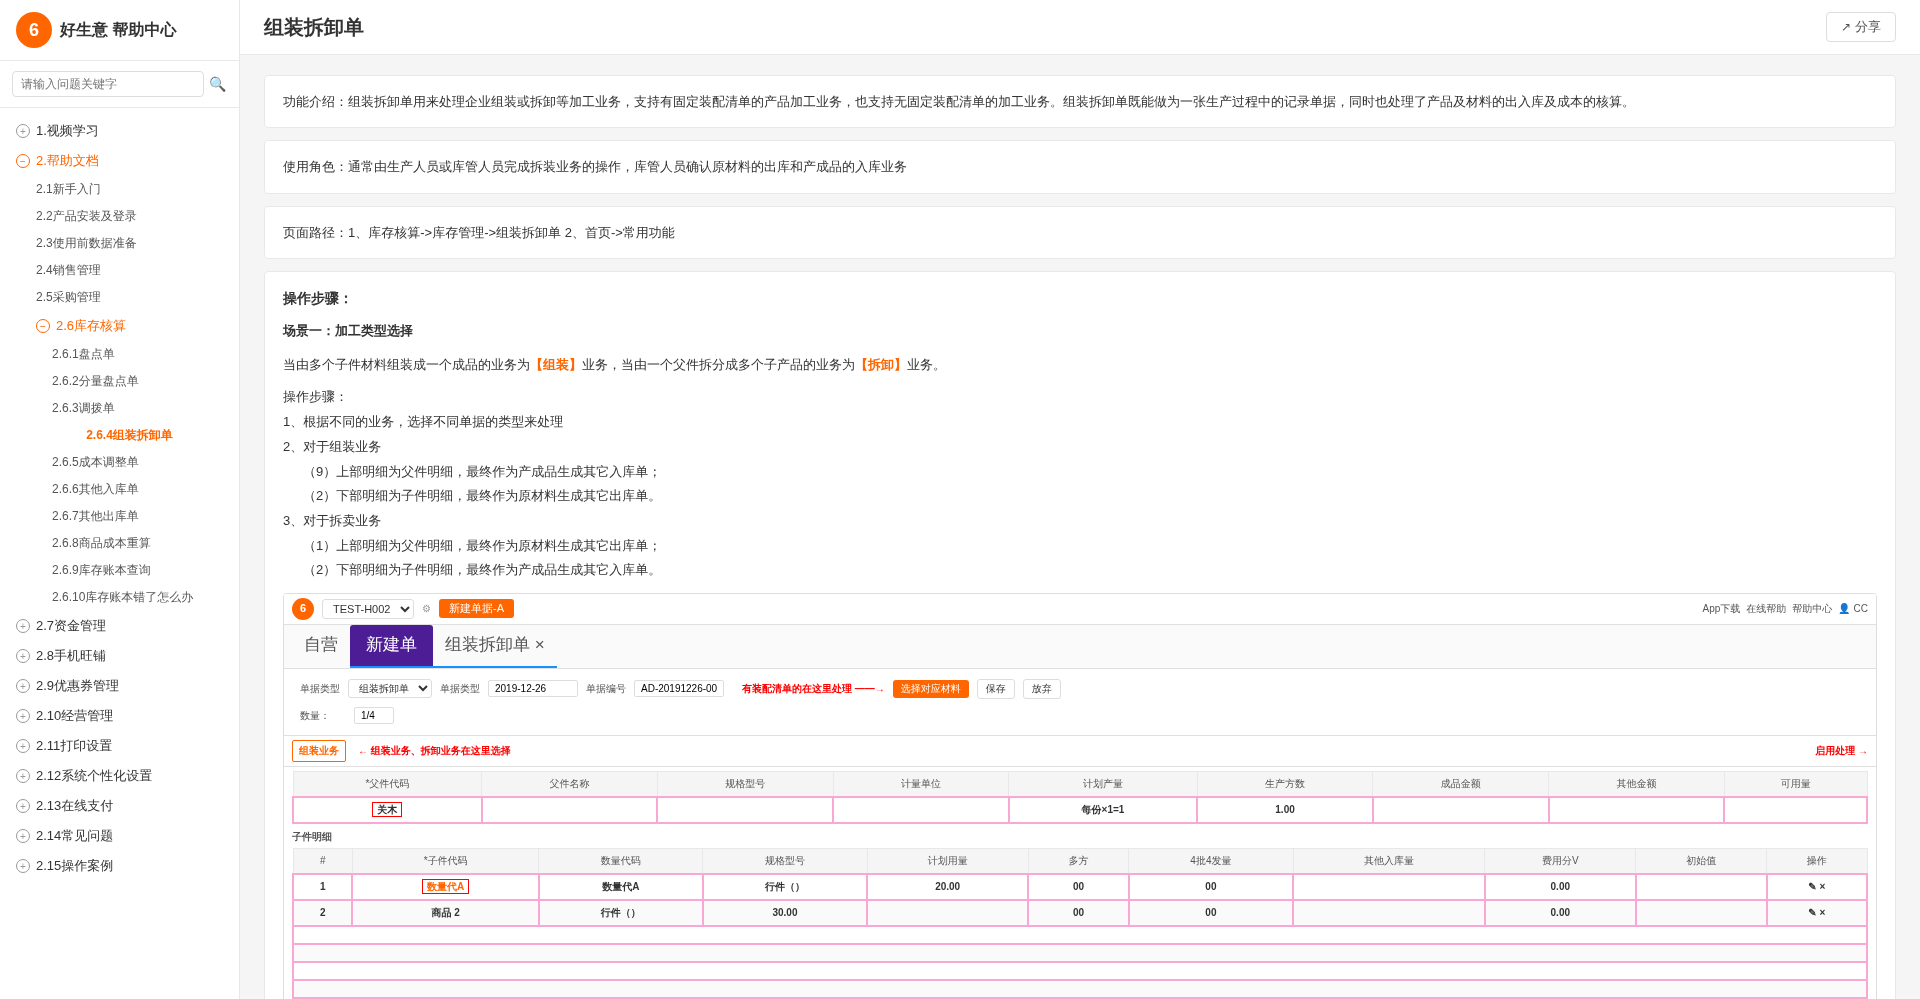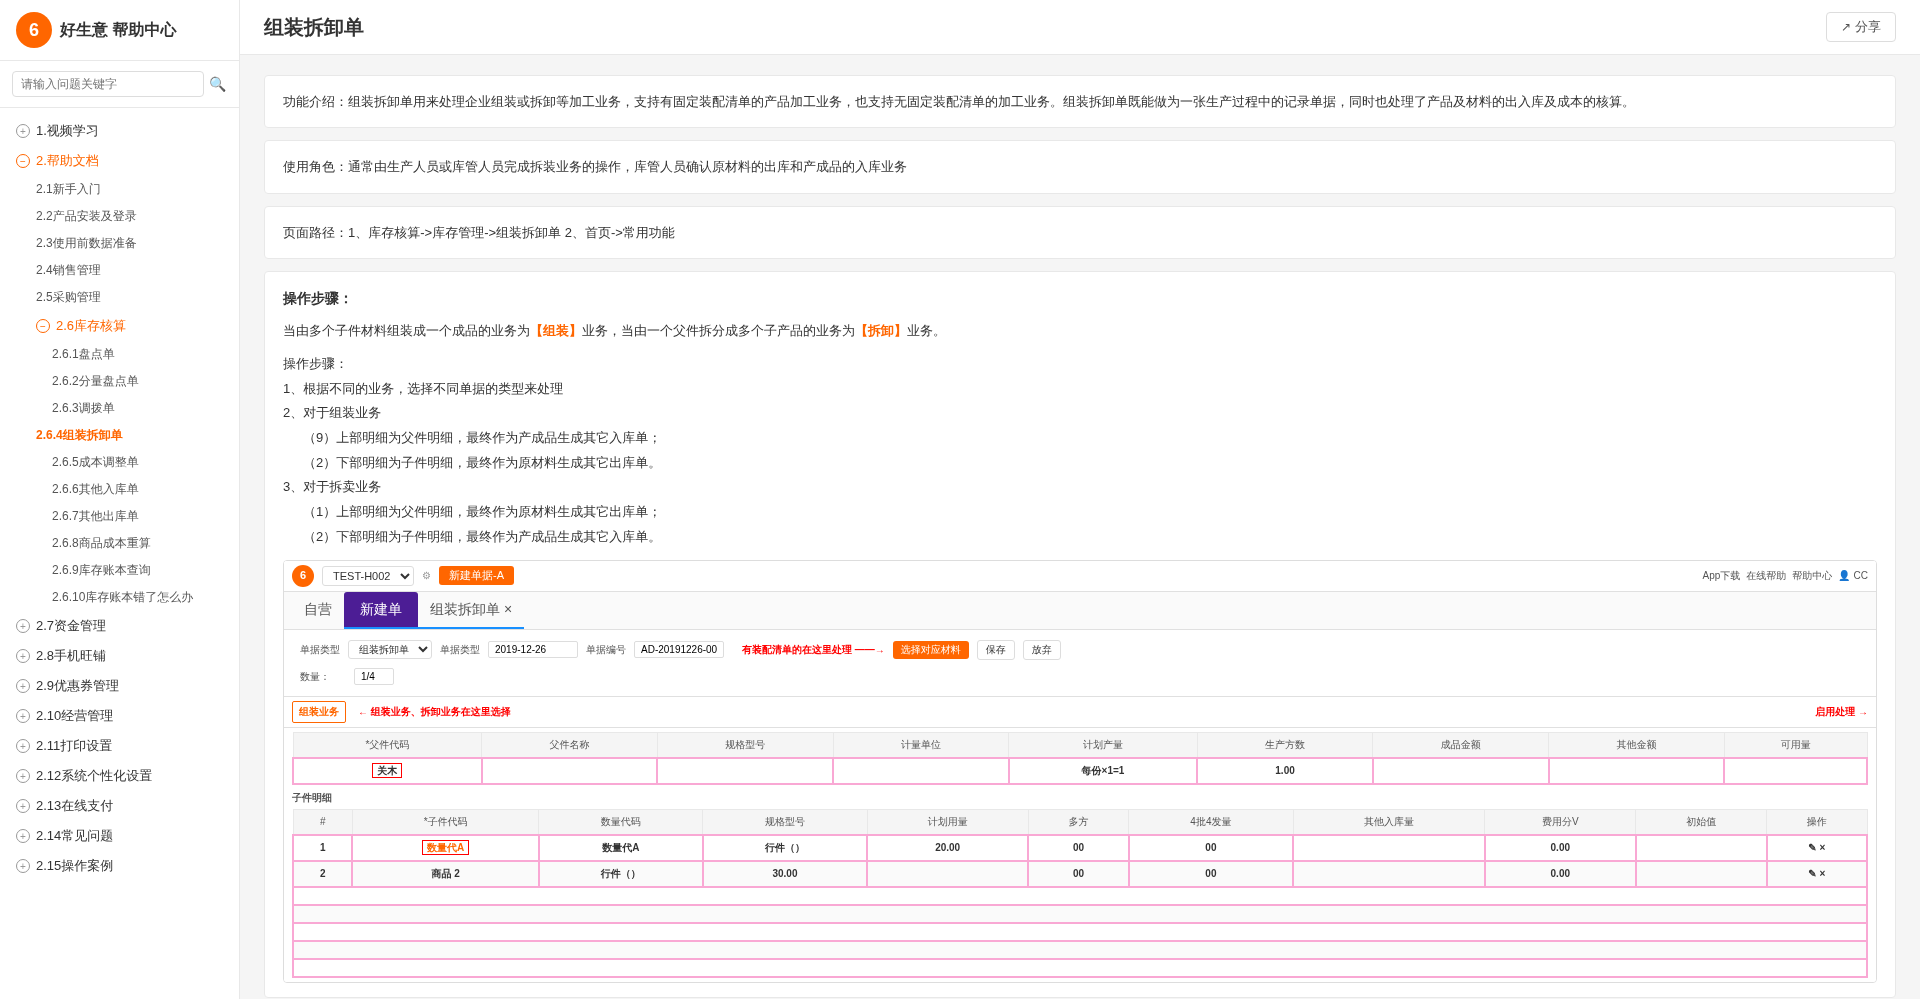--- a/index.html
+++ b/index.html
@@ -232,21 +232,21 @@
       cursor: pointer;
     }
     .mock-tab-bar {
       display: flex;
       background: #fafafa;
       border-bottom: 1px solid #e0e0e0;
       padding: 0 8px;
     }
     .mock-tab {
       padding: 5px 12px;
-      font-size: 14px;
+      font-size: 17px;
       color: #555;
       border-bottom: 2px solid transparent;
       cursor: pointer;
     }
     .mock-tab.active {
       color: #1890ff;
       border-bottom: 2px solid #1890ff;
     }
     .mock-form-row {
       display: flex;
@@ -321,21 +321,21 @@
     <div class="sub-item">2.4销售管理</div>
     <div class="sub-item">2.5采购管理</div>
 
     <div class="nav-item active" style="padding-left:36px;">
       <span class="prefix-icon prefix-minus">−</span>
       <span>2.6库存核算</span>
     </div>
     <div class="sub-item" style="padding-left:52px;">2.6.1盘点单</div>
     <div class="sub-item" style="padding-left:52px;">2.6.2分量盘点单</div>
     <div class="sub-item" style="padding-left:52px;">2.6.3调拨单</div>
-    <div class="sub-item active" style="">2.6.4组装拆卸单</div>
+    <div class="sub-item active" style="text-align:center;">2.6.4组装拆卸单</div>
     <div class="sub-item" style="padding-left:52px;">2.6.5成本调整单</div>
     <div class="sub-item" style="padding-left:52px;">2.6.6其他入库单</div>
     <div class="sub-item" style="padding-left:52px;">2.6.7其他出库单</div>
     <div class="sub-item" style="padding-left:52px;">2.6.8商品成本重算</div>
     <div class="sub-item" style="padding-left:52px;">2.6.9库存账本查询</div>
     <div class="sub-item" style="padding-left:52px;">2.6.10库存账本错了怎么办</div>
 
     <div class="nav-item">
       <span class="prefix-icon prefix-plus">+</span>
       <span>2.7资金管理</span>
@@ -394,20 +394,23 @@
       <span>使用角色：通常由生产人员或库管人员完成拆装业务的操作，库管人员确认原材料的出库和产成品的入库业务</span>
     </div>
 
     <div class="info-block">
       <span>页面路径：1、库存核算-&gt;库存管理-&gt;组装拆卸单 2、首页-&gt;常用功能</span>
     </div>
 
     <div class="info-block">
       <div class="section-title">操作步骤：</div>
 
+      <div class="step-block">
+        <b>场景一：加工类型选择</b>
+      </div>
       <div class="step-text">
         当由多个子件材料组装成一个成品的业务为<span class="highlight">【组装】</span>业务，当由一个父件拆分成多个子产品的业务为<span class="highlight">【拆卸】</span>业务。
       </div>
 
       <div class="step-text" style="margin-top:8px;">操作步骤：</div>
 
       <div class="step-text">1、根据不同的业务，选择不同单据的类型来处理</div>
       <div class="step-text">2、对于组装业务</div>
       <div class="step-text indent1">（9）上部明细为父件明细，最终作为产成品生成其它入库单；</div>
       <div class="step-text indent1">（2）下部明细为子件明细，最终作为原材料生成其它出库单。</div>

